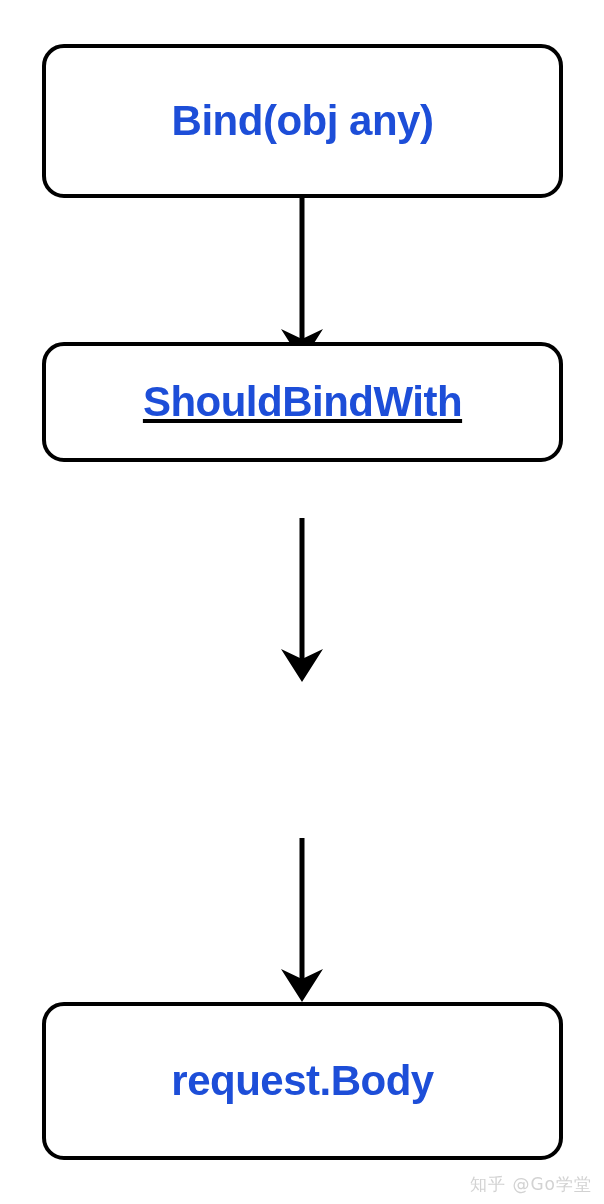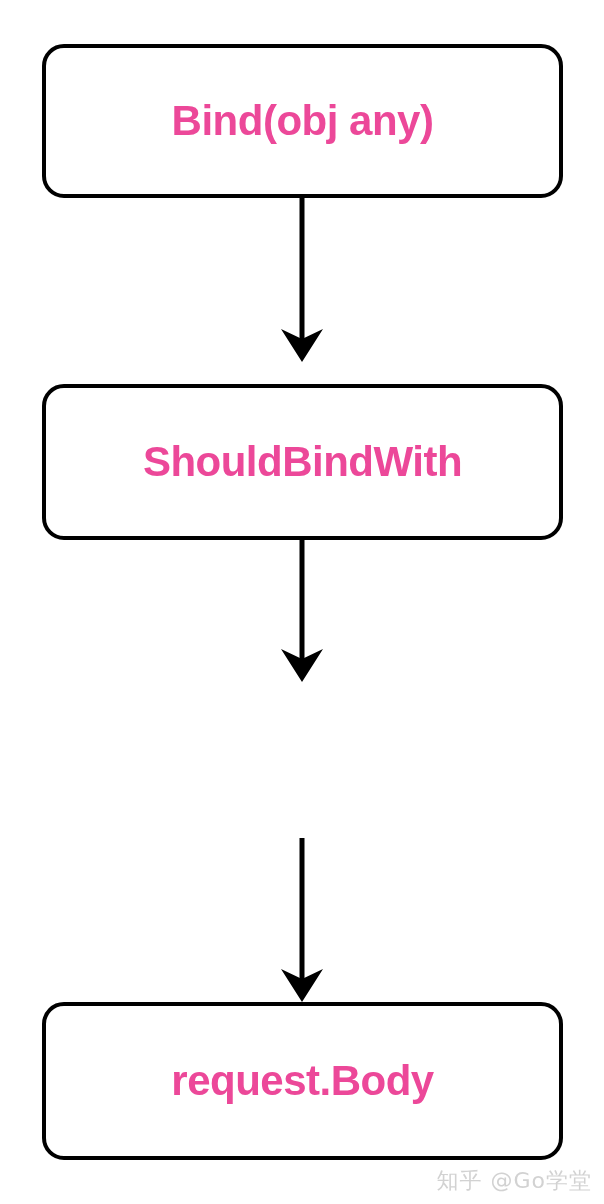--- a/index.html
+++ b/index.html
@@ -32,41 +32,41 @@
     display: flex;
     align-items: center;
     justify-content: center;
   }
 
   .node-label {
     font-family: "Liberation Sans", sans-serif;
     font-weight: bold;
     font-size: 42px;
     line-height: 1;
-    color: #ec4899;
+    color: #1d4ed8;
     letter-spacing: -0.5px;
     white-space: nowrap;
     text-align: center;
   }
 
   .connector {
     position: absolute;
     left: 0;
     top: 0;
     width: 604px;
     height: 1204px;
     pointer-events: none;
   }
 
   .watermark {
     position: absolute;
     right: 12px;
     bottom: 8px;
     font-family: "DejaVu Sans", sans-serif;
-    font-size: 22px;
+    font-size: 17px;
     color: #d2d2d2;
     letter-spacing: 1px;
     white-space: nowrap;
     user-select: none;
   }
 </style>
 </head>
 <body>
 
 <div id="flowchart-canvas">
@@ -91,21 +91,21 @@
     <g>
       <line x1="302" y1="838" x2="302" y2="987" stroke="#000000" stroke-width="5"></line>
       <path d="M 302 1002 L 281 969 L 302 979 L 323 969 Z" fill="#000000"></path>
     </g>
   </svg>
 
   <div class="node-box" style="left:42px; top:44px; width:521px; height:154px;">
     <span class="node-label">Bind(obj any)</span>
   </div>
 
-  <div class="node-box" style="left:42px; top:384px; width:521px; height:156px;">
+  <div class="node-box" style="left:42px; top:342px; width:521px; height:120px;text-decoration:underline;">
     <span class="node-label">ShouldBindWith</span>
   </div>
 
 
   <div class="node-box" style="left:42px; top:1002px; width:521px; height:158px;">
     <span class="node-label">request.Body</span>
   </div>
 
   <div class="watermark">知乎 @Go学堂</div>
 

